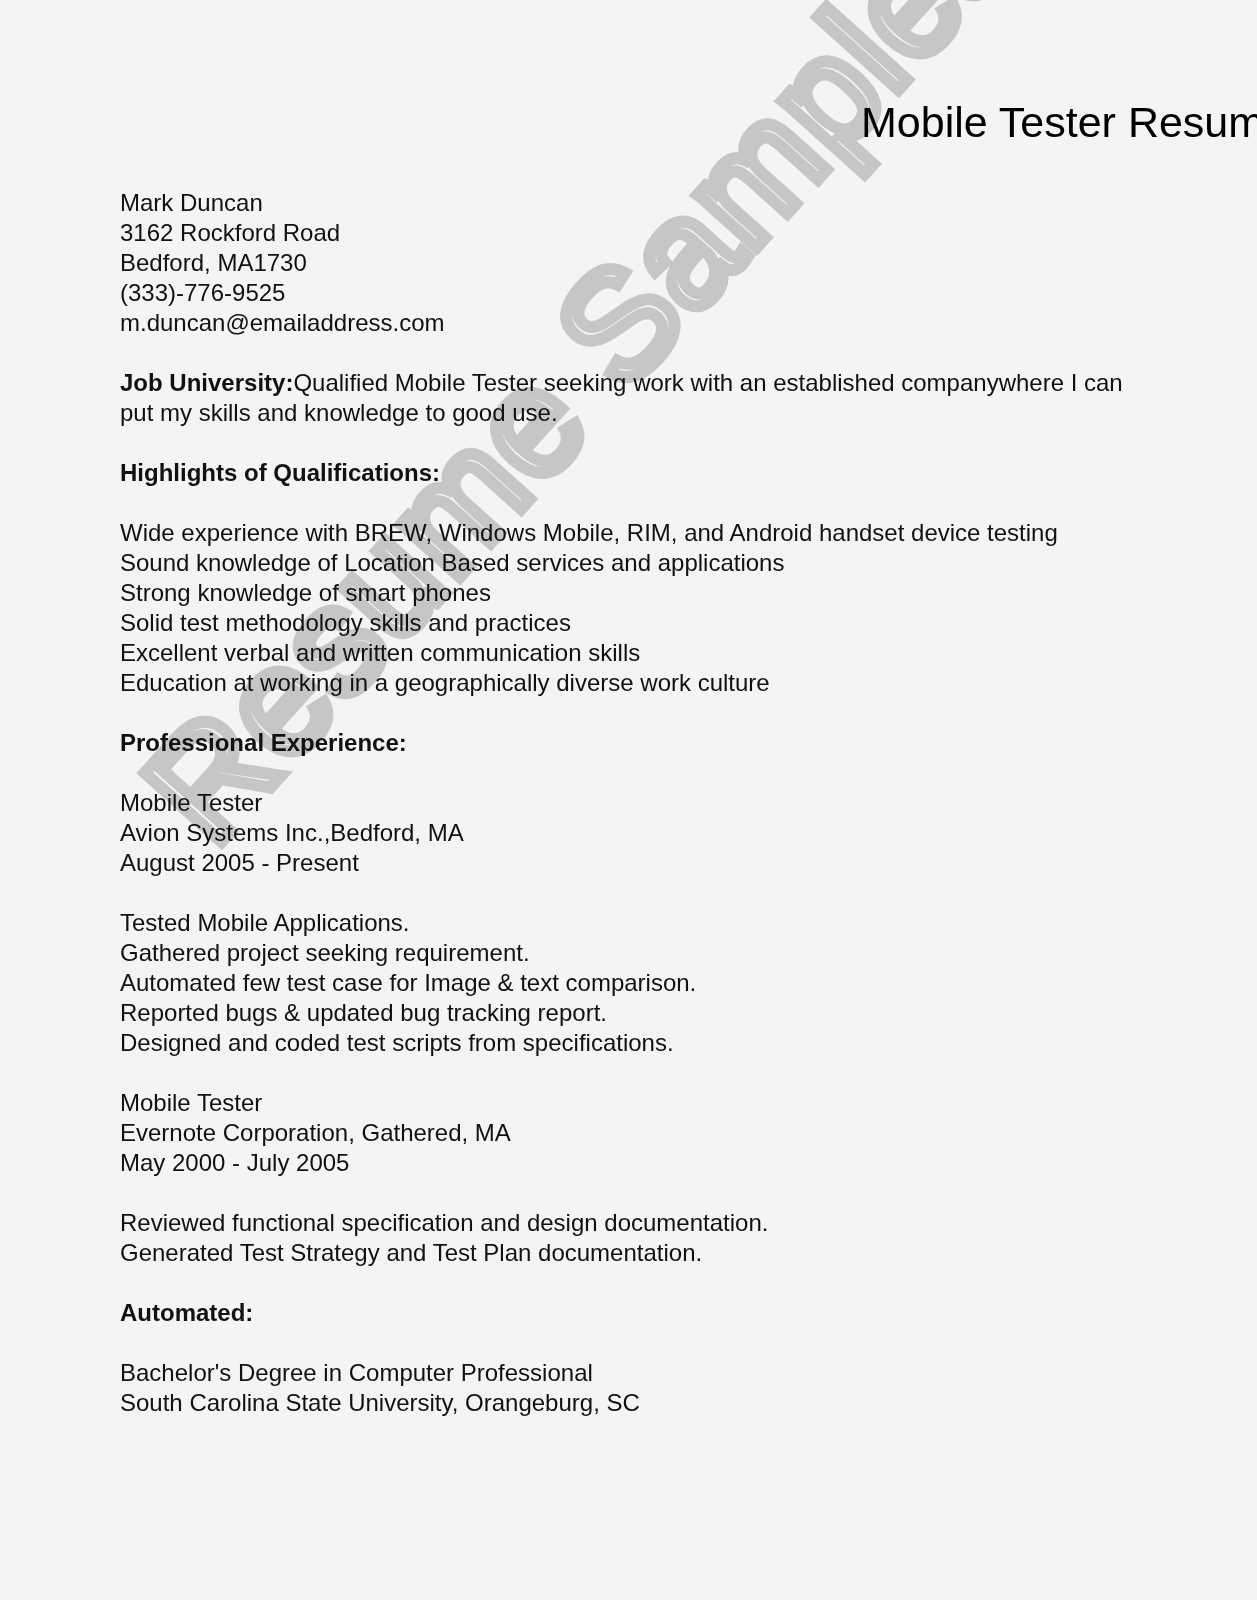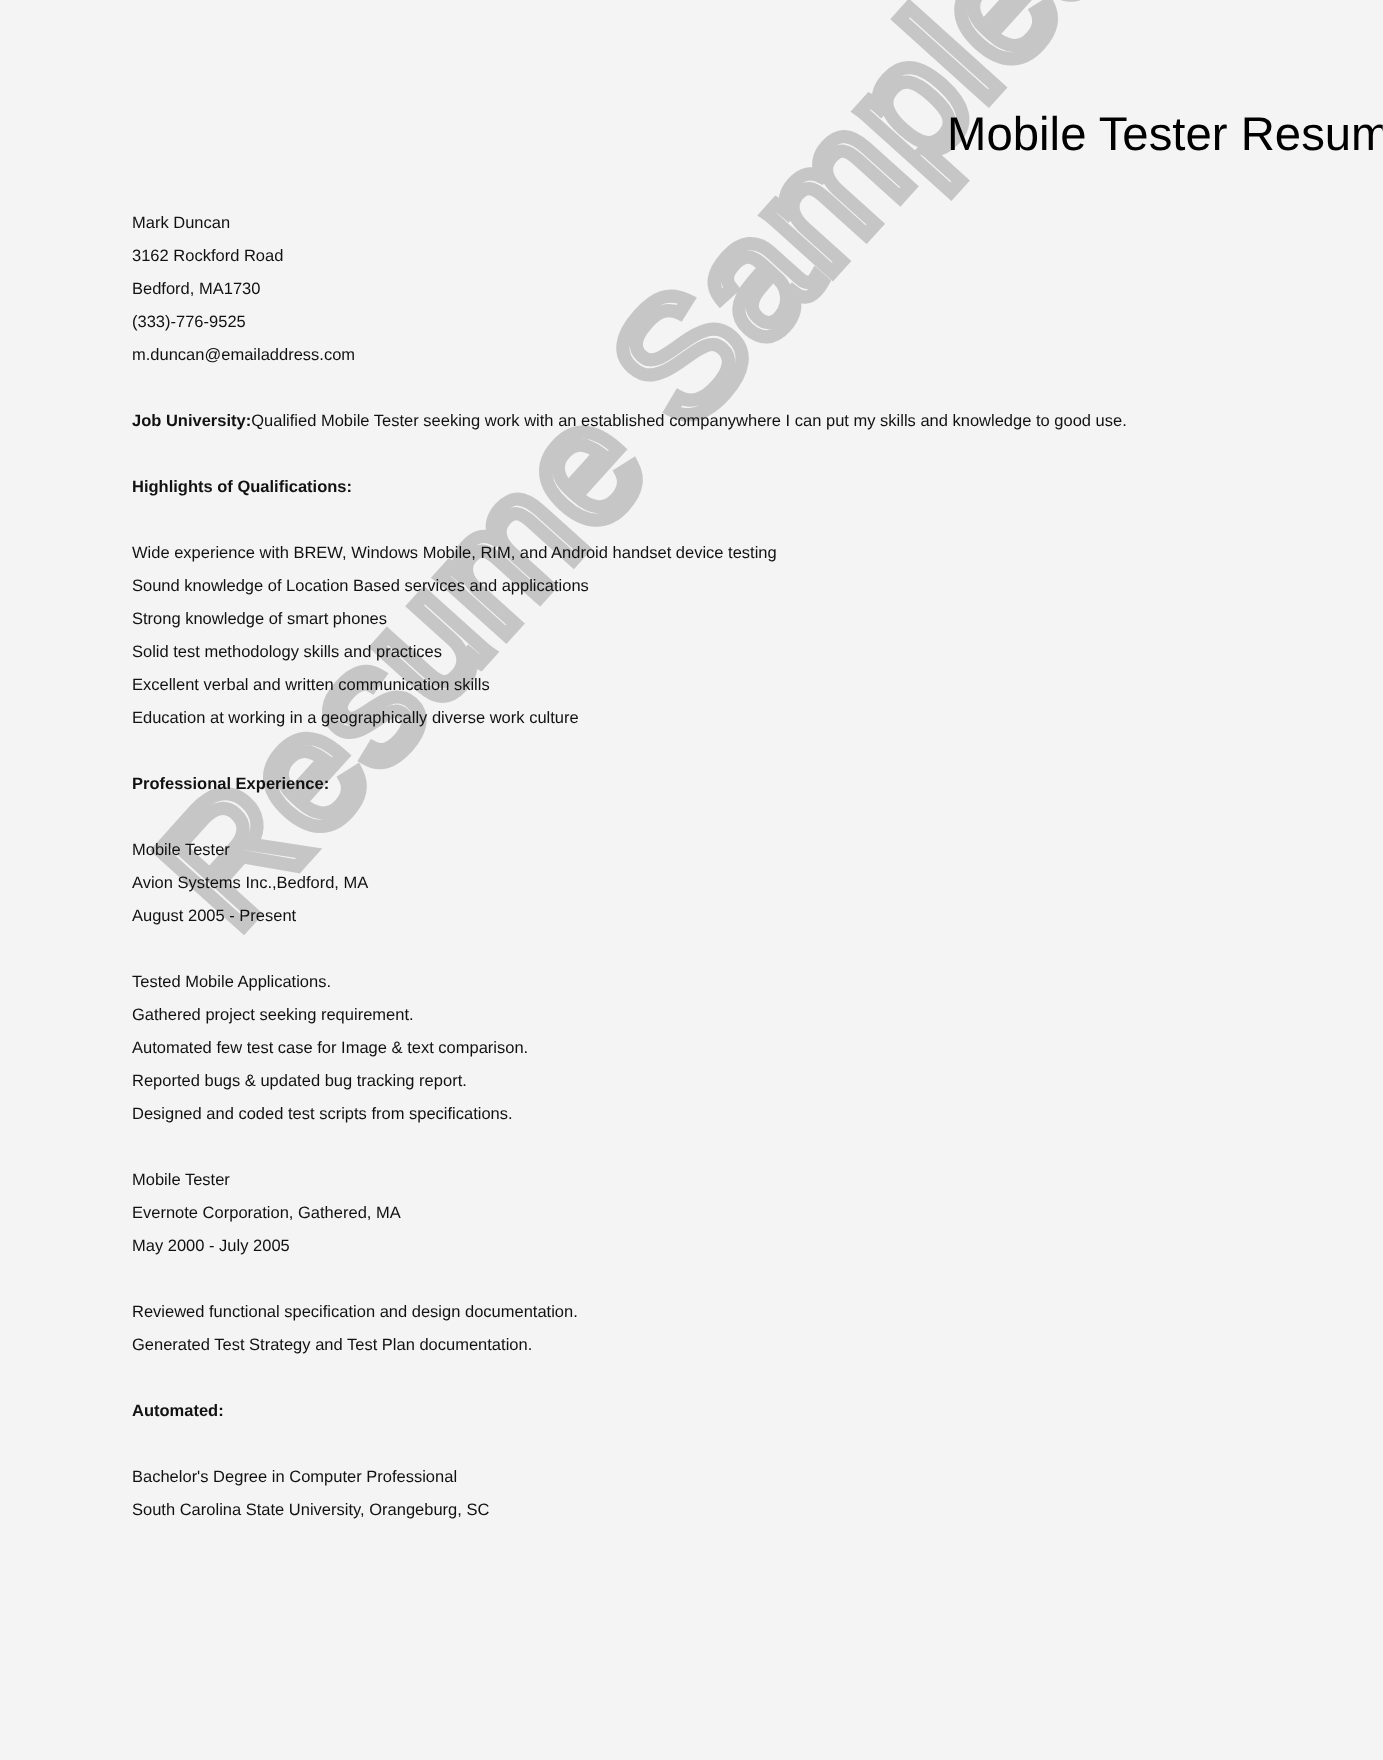--- a/index.html
+++ b/index.html
@@ -12,21 +12,21 @@
     font-family: "Liberation Sans", sans-serif;
   }
   .title {
     position: absolute; left: 0; top: 98px; width: 1240px;
     text-align: right;
     font-family: Liberation Sans, sans-serif;
     font-size: 43px; letter-spacing: 0px;
     color: #000;
     padding-left: 48px;
   }
-  .body-text { position: absolute; left: 120px; top: 188px; width: 1020px; font-size: 15px; line-height: 30px; }
+  .body-text { position: absolute; left: 120px; top: 188px; width: 1020px; font-size: 24px; line-height: 30px; }
   .line { display: block; white-space: pre; }
   .gap { display: block; height: 30px; }
   .bold { font-weight: bold; }
   .wrap { white-space: normal; }
   .watermark {
     position: absolute; left: 175px; top: 730px;
     font-size: 150px; font-family: "Liberation Sans", sans-serif;
     color: transparent;
     -webkit-text-stroke: 12px rgba(160,160,160,0.55);
     transform: rotate(-48deg);

